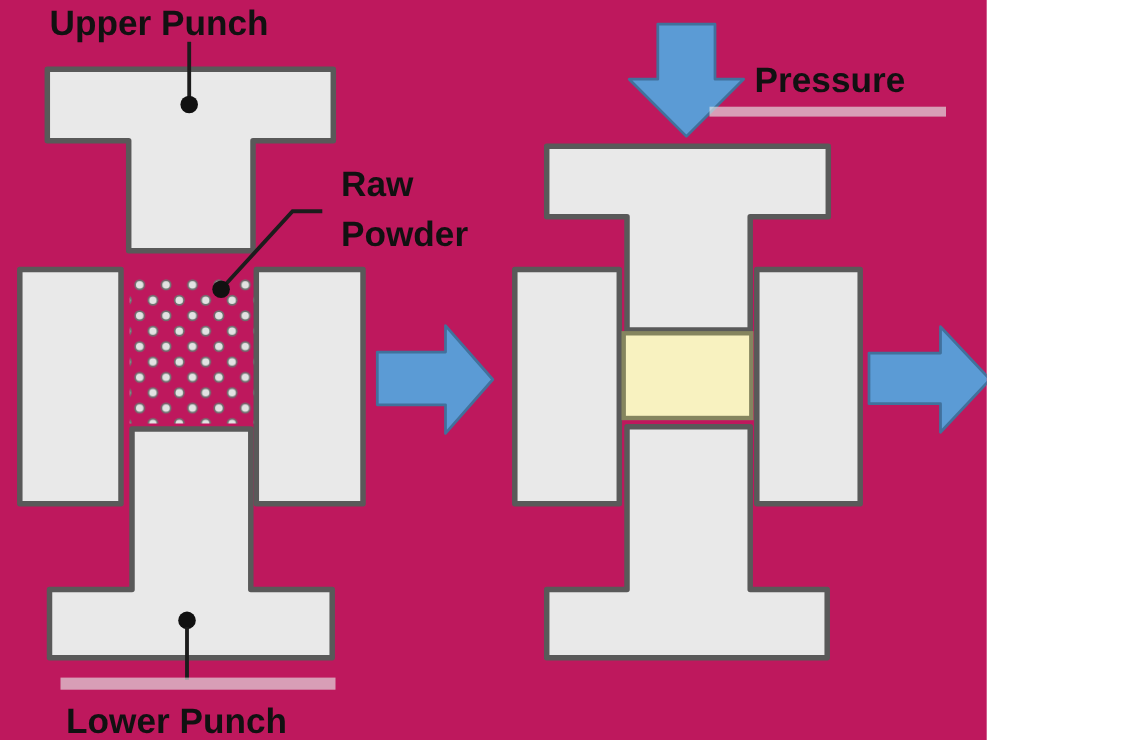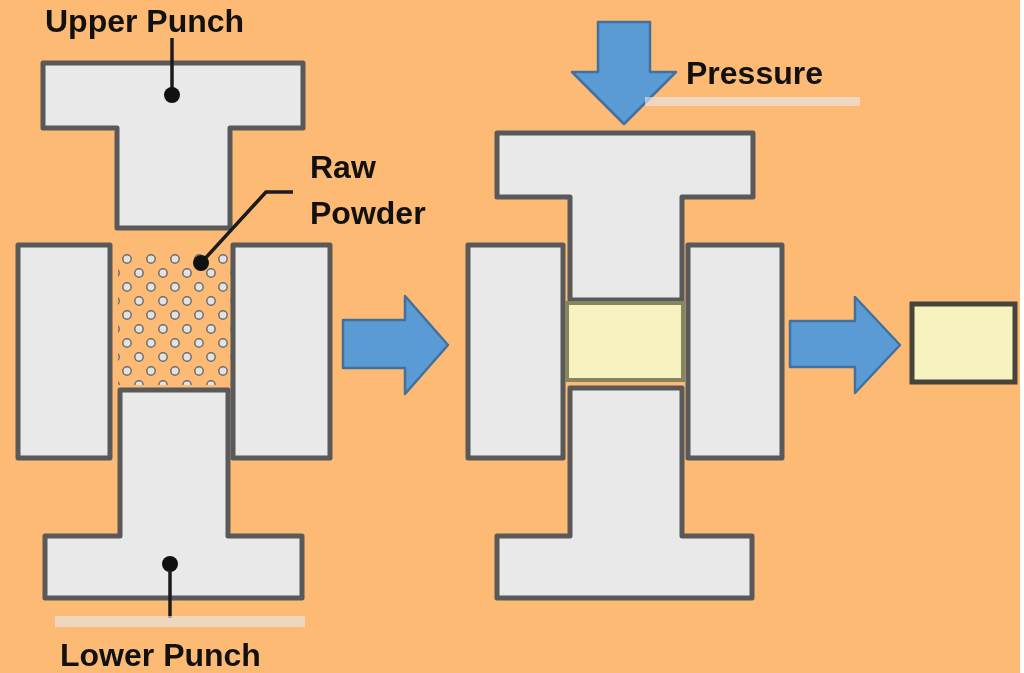--- a/index.html
+++ b/index.html
@@ -2,23 +2,23 @@
 <html><head>
 <meta charset="utf-8">
 <style>
   html, body {
     margin: 0;
     padding: 0;
     background: #ffffff;
   }
   .canvas {
     position: relative;
-    width: 1020px;
+    width: 897px;
     height: 673px;
-    background: #fdba74;
+    background: #be185d;
     overflow: hidden;
     font-family: "Liberation Sans", sans-serif;
   }
   svg { display: block; }
   .metal {
     fill: #e9e9e9;
     stroke: #595959;
     stroke-width: 5;
     stroke-linejoin: round;
   }

